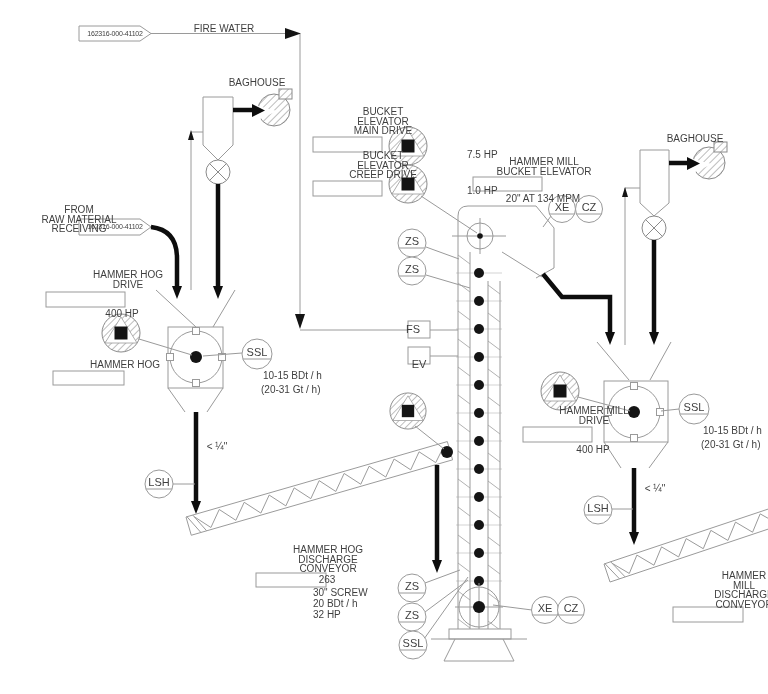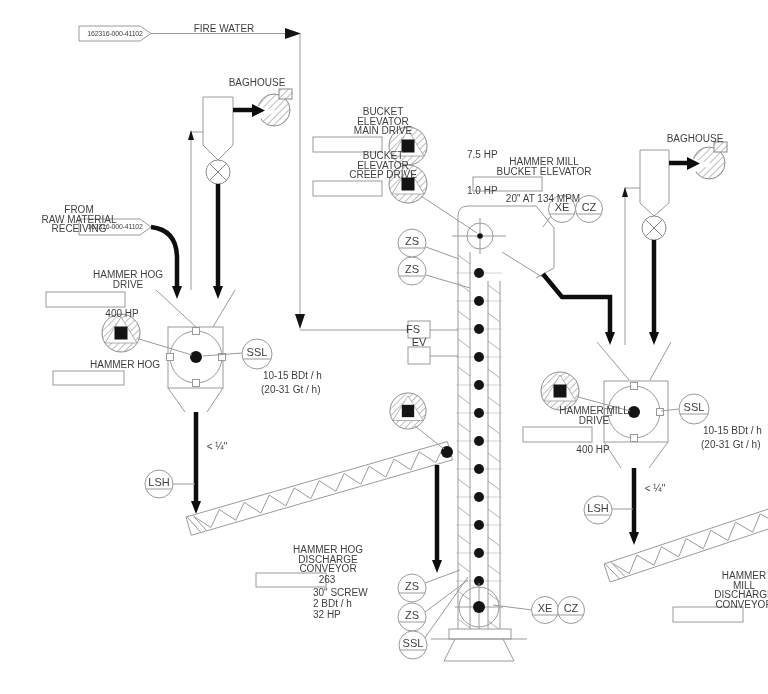--- a/index.html
+++ b/index.html
@@ -274,40 +274,40 @@
 <div class="lbl left" style="left:431px;top:150px">7.5 HP</div>
 <div class="lbl left" style="left:431px;top:186px">1.0 HP</div>
 <div class="lbl" style="left:508px;top:166px">HAMMER MILL
 BUCKET ELEVATOR</div>
 <div class="lbl" style="left:507px;top:199px">20" AT 134 MPM</div>
 <div class="ilbl" style="left:562px;top:207px">XE</div>
 <div class="ilbl" style="left:589px;top:207px">CZ</div>
 <div class="ilbl" style="left:412px;top:241px">ZS</div>
 <div class="ilbl" style="left:412px;top:269px">ZS</div>
 <div class="ilbl" style="left:413px;top:329px">FS</div>
-<div class="ilbl" style="left:419px;top:342px">EV</div>
+<div class="ilbl" style="left:419px;top:364px">EV</div>
 <div class="lbl" style="left:43px;top:219px">FROM
 RAW MATERIAL
 RECEIVING</div>
 <div class="tag" style="left:115px;top:227px">162316-000-41102</div>
 <div class="lbl" style="left:92px;top:279px">HAMMER HOG
 DRIVE</div>
 <div class="lbl" style="left:86px;top:314px">400 HP</div>
 <div class="lbl" style="left:89px;top:365px">HAMMER HOG</div>
 <div class="ilbl" style="left:257px;top:352px">SSL</div>
 <div class="lbl left" style="left:227px;top:371px">10-15 BDt / h</div>
 <div class="lbl left" style="left:225px;top:385px">(20-31 Gt / h)</div>
 <div class="lbl" style="left:181px;top:447px">&lt; ¼"</div>
 <div class="ilbl" style="left:159px;top:482px">LSH</div>
 <div class="lbl" style="left:292px;top:559px">HAMMER HOG
 DISCHARGE
 CONVEYOR</div>
 <div class="lbl" style="left:291px;top:580px">263</div>
 <div class="lbl left" style="left:277px;top:588px">30" SCREW</div>
-<div class="lbl left" style="left:277px;top:599px">2 BDt / h</div>
+<div class="lbl left" style="left:277px;top:599px">20 BDt / h</div>
 <div class="lbl left" style="left:277px;top:610px">32 HP</div>
 <div class="lbl" style="left:659px;top:139px">BAGHOUSE</div>
 <div class="lbl" style="left:558px;top:415px">HAMMER MILL
 DRIVE</div>
 <div class="lbl" style="left:557px;top:450px">400 HP</div>
 <div class="ilbl" style="left:694px;top:407px">SSL</div>
 <div class="lbl left" style="left:667px;top:426px">10-15 BDt / h</div>
 <div class="lbl left" style="left:665px;top:440px">(20-31 Gt / h)</div>
 <div class="lbl" style="left:619px;top:489px">&lt; ¼"</div>
 <div class="ilbl" style="left:598px;top:508px">LSH</div>

